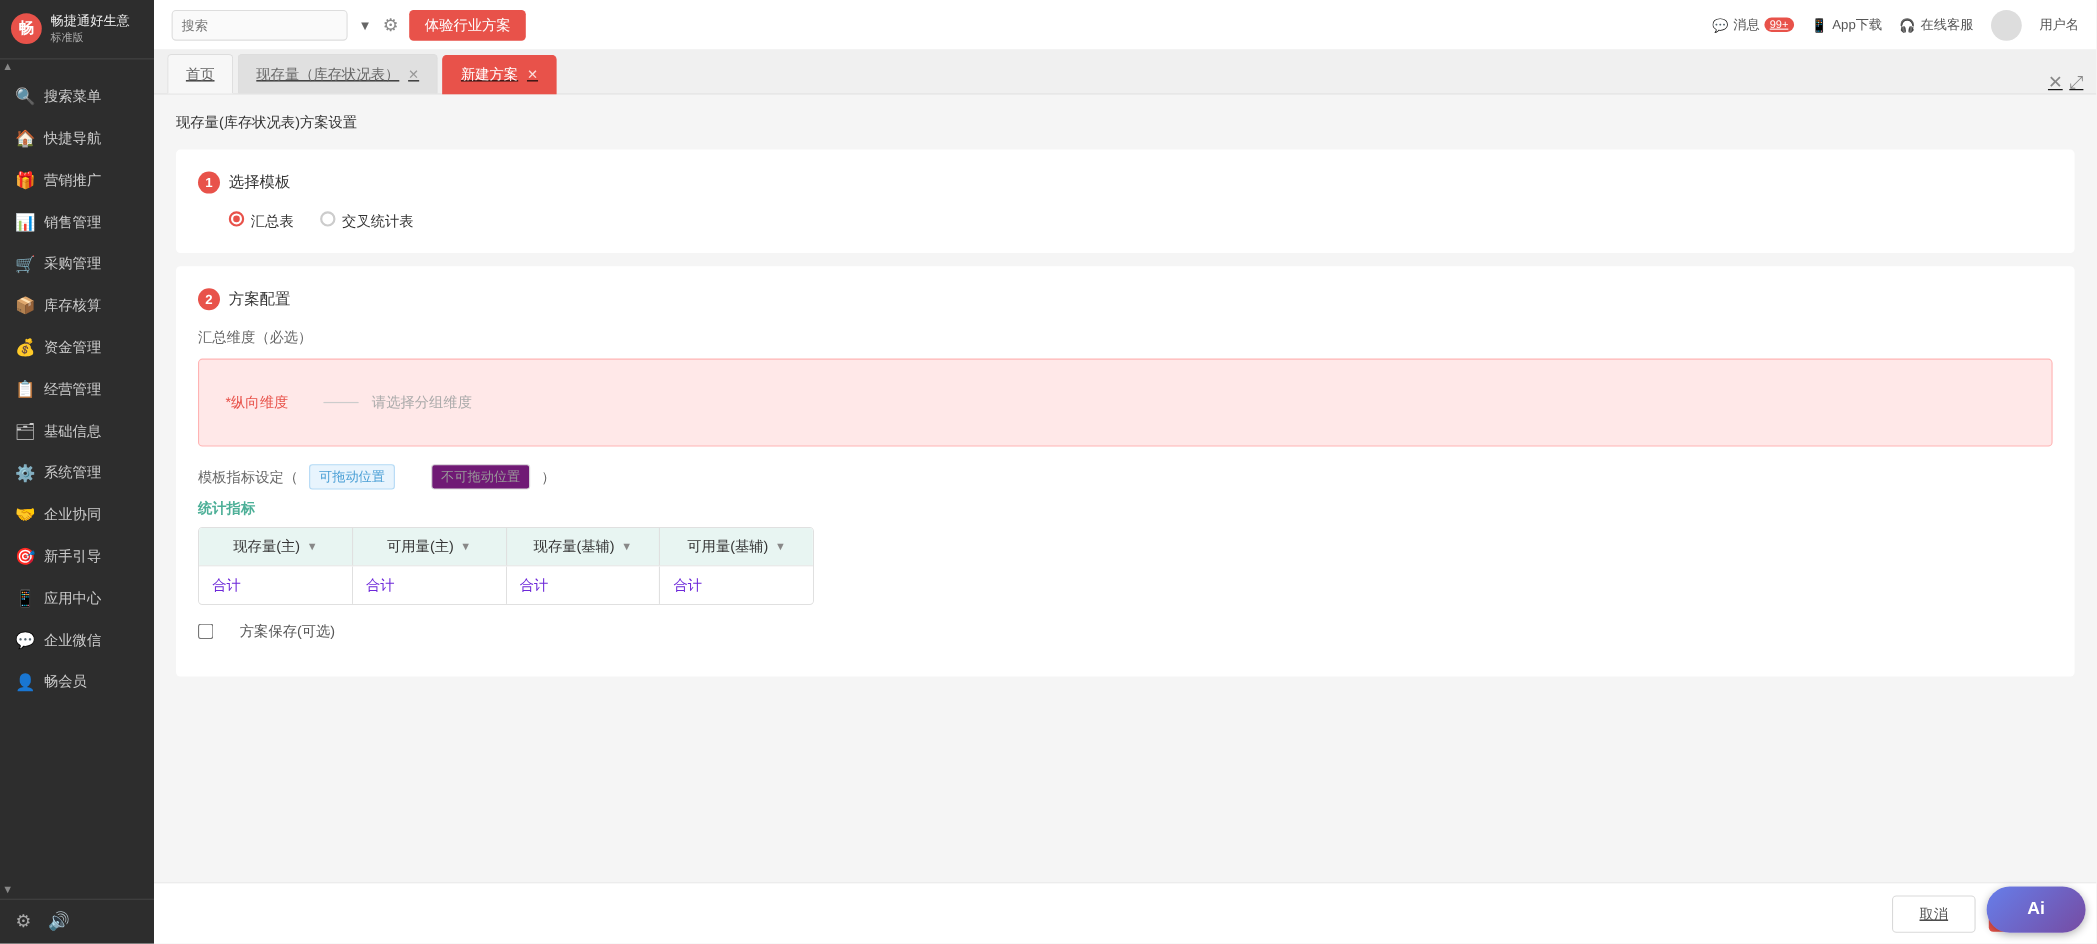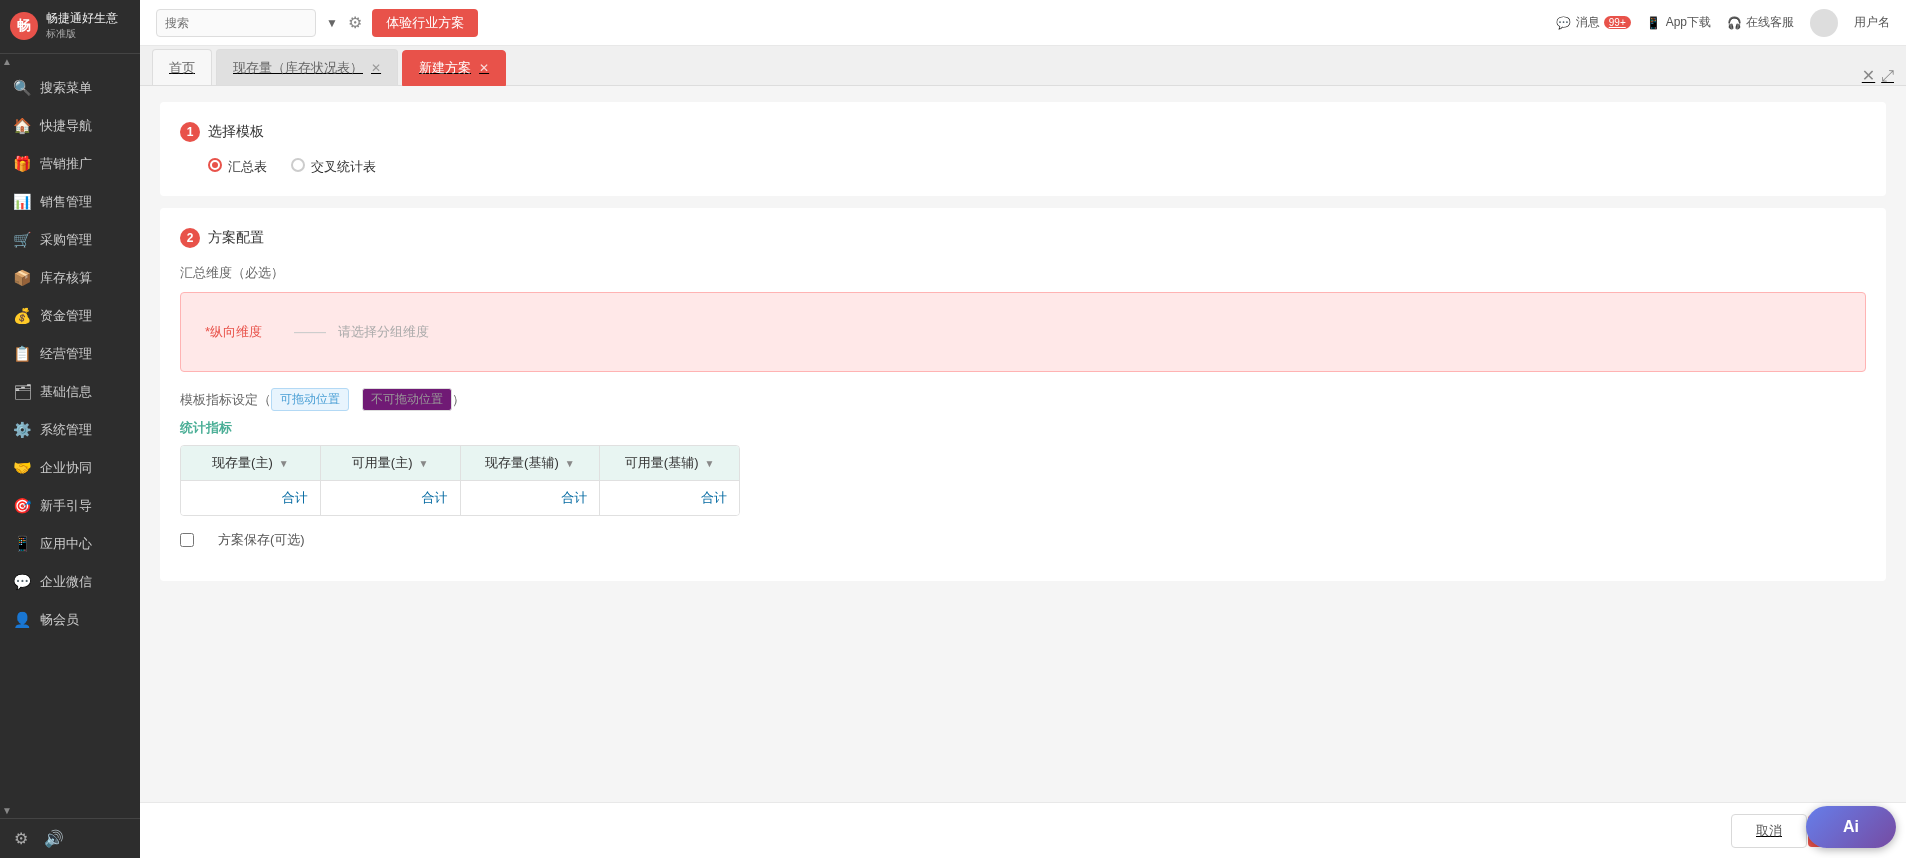--- a/index.html
+++ b/index.html
@@ -22,21 +22,21 @@
       gap: 8px;
       border-bottom: 1px solid #444;
     }
     .sidebar-logo-icon {
       width: 28px; height: 28px;
       background: #e8524a;
       border-radius: 50%;
       display: flex; align-items: center; justify-content: center;
       color: white; font-size: 14px; font-weight: bold;
     }
-    .sidebar-logo-text { font-size: 12px; color: #eee; line-height: 1.3; font-family: Liberation Mono, monospace; }
+    .sidebar-logo-text { font-size: 12px; color: #eee; line-height: 1.3; }
     .sidebar-logo-text .sub { font-size: 10px; color: #aaa; }
 
     .sidebar-menu { flex: 1; overflow: hidden; }
     .sidebar-item {
       display: flex; align-items: center; gap: 8px;
       padding: 10px 14px; cursor: pointer; color: #ccc; font-size: 13px;
       transition: background 0.2s;
     }
     .sidebar-item-icon { width: 18px; height: 18px; display: flex; align-items: center; justify-content: center; font-size: 15px; }
 
@@ -124,21 +124,21 @@
       background: #ffe8e8; border: 1px solid #ffb3b3; border-radius: 4px;
       padding: 20px 24px; margin-bottom: 16px; min-height: 80px;
       display: flex; align-items: center;
     }
     .dimension-label { color: #e8524a; font-size: 13px; margin-right: 20px; }
     .dimension-dash { color: #ccc; margin: 0 12px; font-size: 16px; }
     .dimension-placeholder { color: #aaa; font-size: 13px; }
 
     
     .indicator-settings { margin-bottom: 8px; }
-    .indicator-label { font-size: 13px; color: #666; display: flex; align-items: center; }
+    .indicator-label { font-size: 13px; color: #666; display: flex; align-items: center; gap: 10px; }
     .tag-draggable {
       display: inline-block; padding: 2px 8px; background: #e8f4fd; border: 1px solid #b3d9f5;
       border-radius: 3px; font-size: 12px; color: #4a9fd5;
     }
     .tag-not-draggable {
       display: inline-block; padding: 2px 8px; background: #701a75; border: 1px solid #ddd;
       border-radius: 3px; font-size: 12px; color: #999;
     }
 
     .stats-label { color: #4CAF97; font-size: 13px; margin-bottom: 8px; font-weight: 700; }
@@ -147,38 +147,38 @@
     .stats-table-header { display: flex; background: #e8f5f2; }
     .stats-col-header {
       flex: 1; padding: 8px 12px; display: flex; align-items: center; justify-content: center;
       gap: 6px; font-size: 13px; color: #333; border-right: 1px solid #e0e0e0;
       cursor: pointer;
     }
     .stats-col-header:last-child { border-right: none; }
     .stats-col-header .chevron { color: #888; font-size: 10px; }
     .stats-table-row { display: flex; border-top: 1px solid #e0e0e0; }
     .stats-cell {
-      flex: 1; padding: 8px 12px; text-align: right; font-size: 13px;
-      color: #0369a1; border-right: 1px solid #e0e0e0; background: #fff;
+      flex: 1; padding: 8px 12px; text-align: left; font-size: 13px;
+      color: #6d28d9; border-right: 1px solid #e0e0e0; background: #fff;
     }
     .stats-cell:last-child { border-right: none; }
 
     .tips-section { margin-top: 16px; margin-bottom: 16px; }
     .tip-item { color: #bbb; font-size: 12px; margin-bottom: 4px; }
 
     
     .save-row { display: flex; align-items: center; gap: 24px; padding: 12px 0; }
     .save-checkbox { width: 14px; height: 14px; border: 1px solid #ccc; border-radius: 2px; cursor: pointer; }
     .save-label { font-size: 13px; color: #555; }
 
     
     .action-bar {
       height: 56px; background: #fff; border-top: 1px solid #e8e8e8;
       display: flex; align-items: center; justify-content: flex-end;
-      padding: 0 24px; gap: 1px; flex-shrink: 0; text-decoration: underline;
+      padding: 0 24px; gap: 12px; flex-shrink: 0; text-decoration: underline;
     }
     .btn-cancel {
       padding: 7px 24px; border: 1px solid #d9d9d9; border-radius: 4px;
       background: #fff; color: #555; font-size: 13px; cursor: pointer;
     }
     .btn-query {
       padding: 7px 24px; border: none; border-radius: 4px;
       background: #e8524a; color: white; font-size: 13px; cursor: pointer;
     }
     .scroll-btn { color: #888; font-size: 10px; cursor: pointer; padding: 2px; }
@@ -319,20 +319,21 @@
       <span>新建方案</span>
       <span class="tab-close" style="color:rgba(255,255,255,0.8);">✕</span>
     </div>
     <div style="margin-left:auto;display:flex;align-items:center;gap:6px;">
       <span style="cursor:pointer;color:#888;font-size:16px;">✕</span>
       <span style="cursor:pointer;color:#888;font-size:16px;">⤢</span>
     </div>
   </div>
 
   <div class="content">
+    <div class="page-title">现存量(库存状况表)方案设置</div>
 
     <div class="section">
       <div class="section-header">
         <div class="section-num">1</div>
         <div class="section-title">选择模板</div>
       </div>
       <div class="template-options">
         <div class="radio-group">
           <div class="radio-circle selected"></div>
           <span class="radio-label">汇总表</span>

